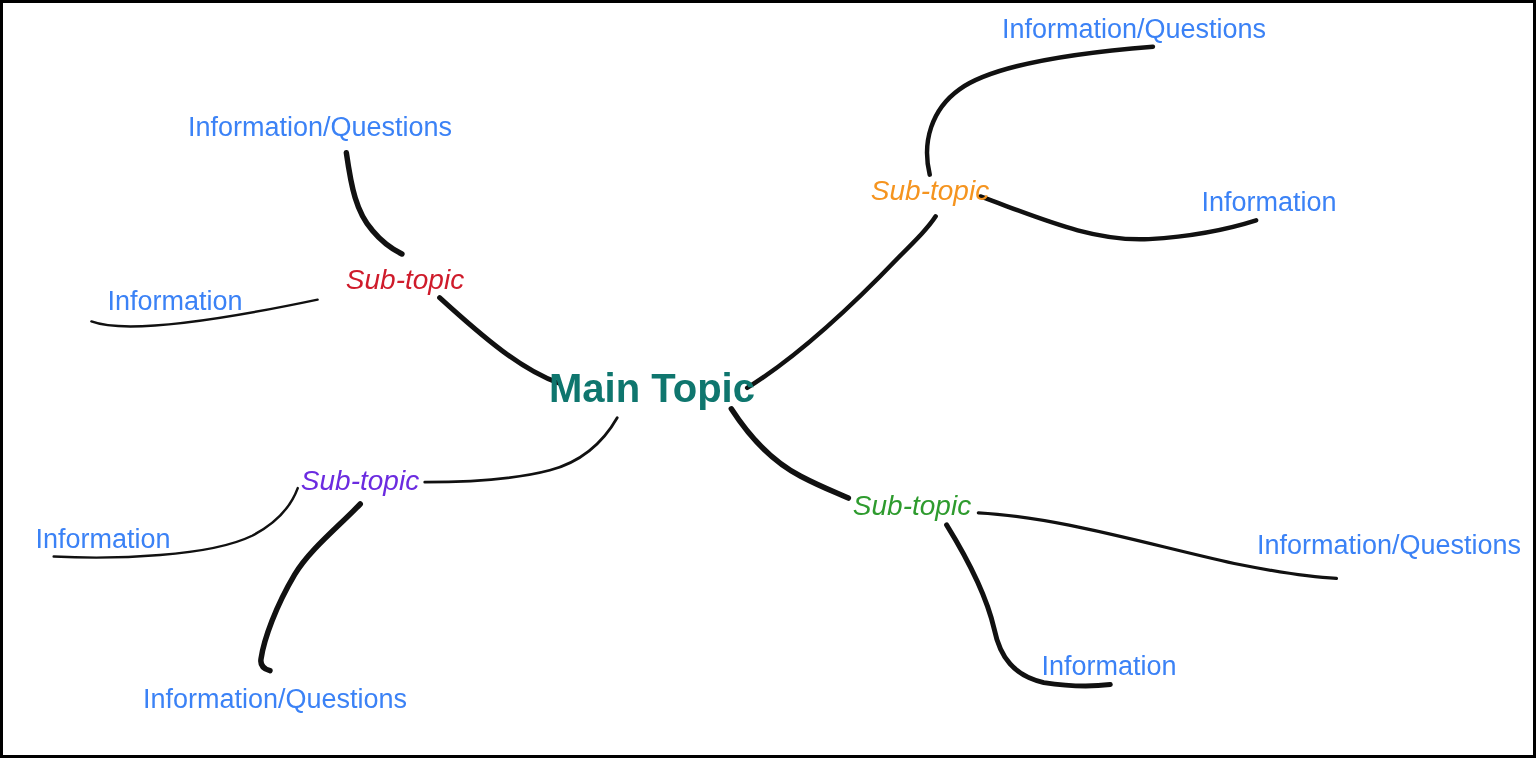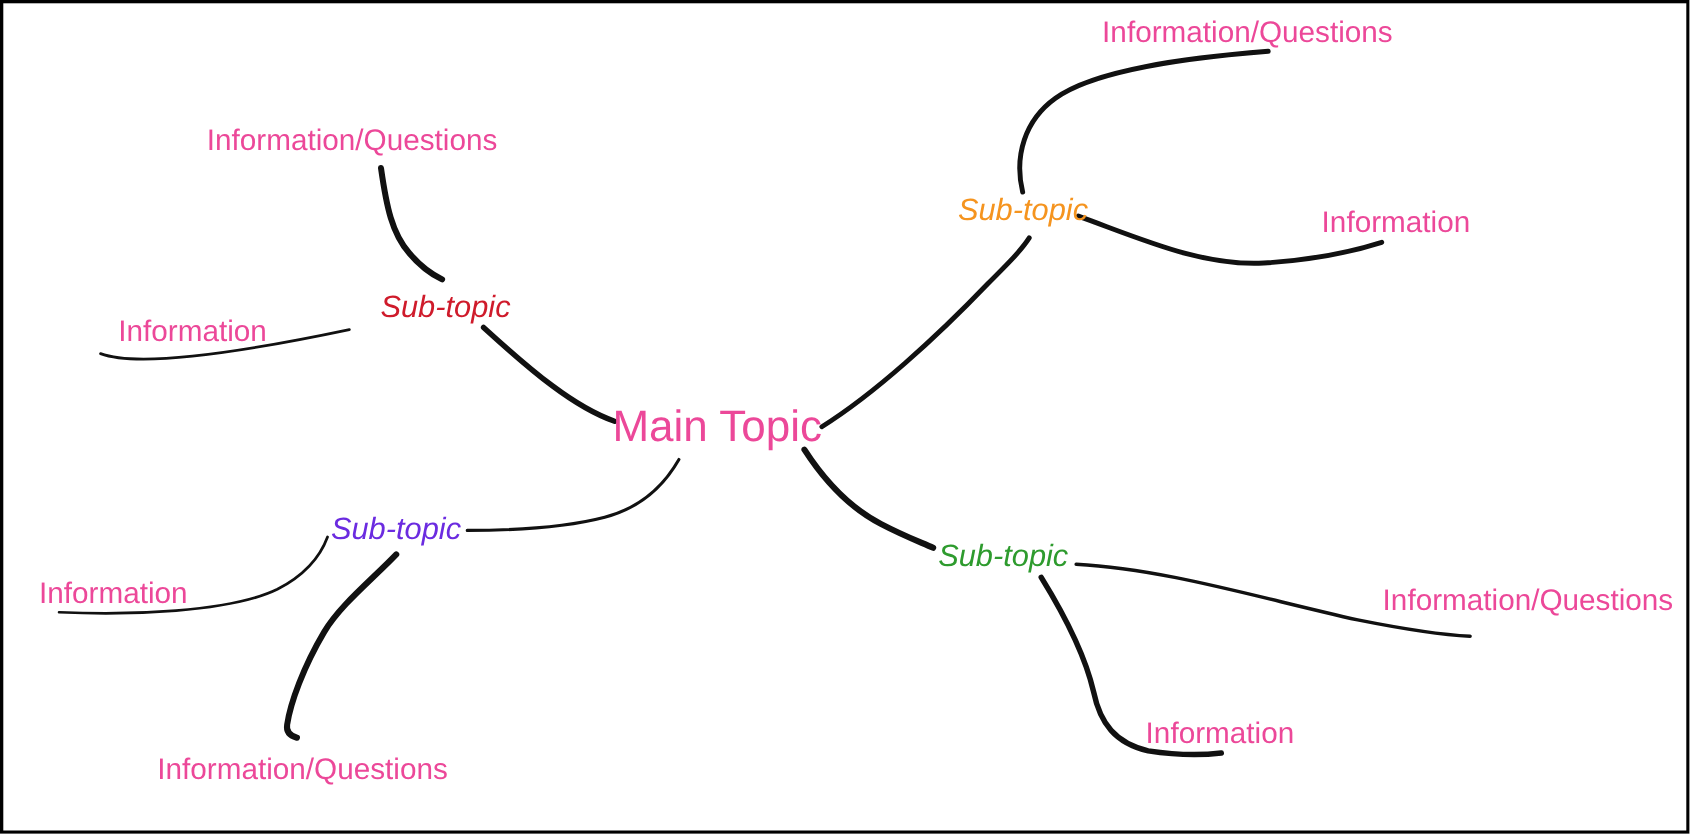--- a/index.html
+++ b/index.html
@@ -21,25 +21,25 @@
   .links path {
     fill: none;
     stroke: #111111;
     stroke-linecap: round;
     stroke-linejoin: round;
   }
   .node {
     position: absolute;
     transform: translate(-50%, -50%);
     white-space: nowrap;
-    color: #ec4899;
+    color: #3b82f6;
     line-height: 1.1;
     user-select: none;
   }
-  .node-main   { font-size: 40px; font-weight: 400; color: #ec4899; }
+  .node-main   { font-size: 40px; font-weight: 700; color: #0f766e; }
   .node-sub    { font-size: 28px; font-weight: 500; font-style: italic; }
   .node-leaf   { font-size: 27px; font-weight: 400; }
   .sub-red     { color: #cf1b2b; }
   .sub-orange  { color: #f5941f; }
   .sub-purple  { color: #6b2be0; }
   .sub-green   { color: #2e9b2e; }
 
   
   .pos-main      { left: 649px;  top: 385px; }
   .pos-sub-tl    { left: 402px;  top: 277px; }

